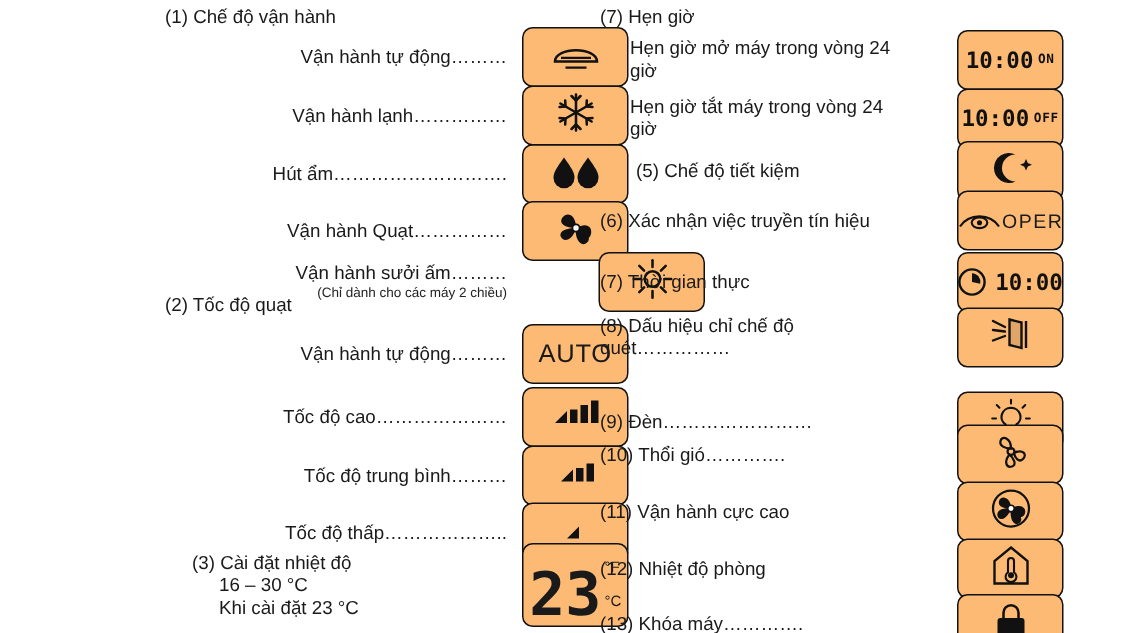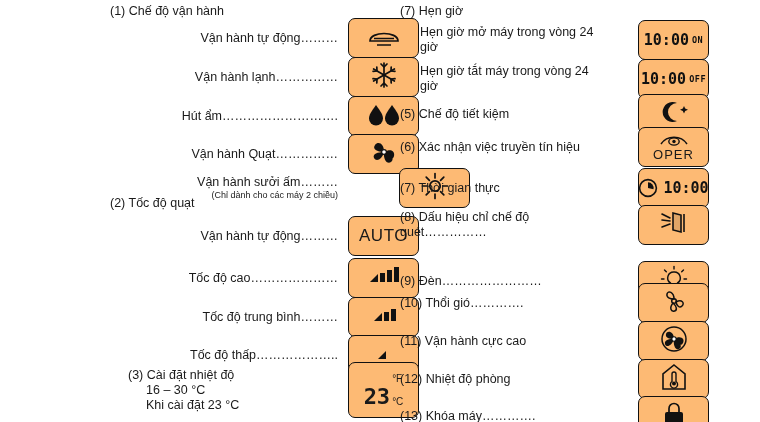--- a/index.html
+++ b/index.html
@@ -103,21 +103,21 @@
     font-family: "Liberation Sans", sans-serif;
   }
   .oper-text {
     font-size: 13px;
     letter-spacing: 1px;
     font-family: "Liberation Sans", sans-serif;
   }
   .temp-num {
     font-family: "DejaVu Sans Mono", monospace;
     font-weight: bold;
-    font-size: 22px;
+    font-size: 40px;
     line-height: 30px;
     margin-top: 13px;
   }
   .temp-units {
     display: flex;
     flex-direction: column;
     justify-content: space-between;
     height: 34px;
     margin-left: 2px;
     font-size: 10px;
@@ -333,38 +333,38 @@
           <div class="item-label two">Hẹn giờ tắt máy trong vòng 24 giờ</div>
         </div>
       <div class="box">
         <span class="lcd lcd-time">10:00</span>
         <span class="lcd lcd-suffix">OFF</span>
       </div>
     </div>
 
     <div class="row" style="top:94px;">
       <div class="labels">
-          <div class="heading" style="padding-left:0;">(5) Chế độ tiết kiệm</div>
+          <div class="heading" style="padding-left:0;margin-left:24px;">(5) Chế độ tiết kiệm</div>
         </div>
       <div class="box">
         <span class="icon-svg">
           <svg width="34" height="24" viewBox="0 0 34 24">
             <path d="M20 3 A10 10 0 1 0 20 21 A8.2 8.2 0 1 1 20 3 Z" fill="#111"></path>
             <path d="M27 6 l1.2 2.6 L31 9.8 l-2.8 1.2 L27 13.6 l-1.2-2.6 L23 9.8 l2.8-1.2 Z" fill="#111"></path>
           </svg>
         </span>
       </div>
     </div>
 
     <div class="row" style="top:127px;">
       <div class="labels">
           <div class="heading" style="width:200px; white-space:normal;">(6) Xác nhận việc truyền tín hiệu</div>
         </div>
       <div class="box">
-        <span style="display:flex;flex-direction:column;align-items:center;">
+        <span style="display:flex;flex-direction:row;align-items:center;">
           <svg width="30" height="14" viewBox="0 0 30 14">
             <path d="M2 11 C8 2, 22 2, 28 11" fill="none" stroke="#111" stroke-width="1.5"></path>
             <ellipse cx="15" cy="8.5" rx="5.2" ry="3.6" fill="none" stroke="#111" stroke-width="1.4"></ellipse>
             <circle cx="15" cy="8.5" r="1.7" fill="#111"></circle>
           </svg>
           <span class="oper-text">OPER</span>
         </span>
       </div>
     </div>
 

